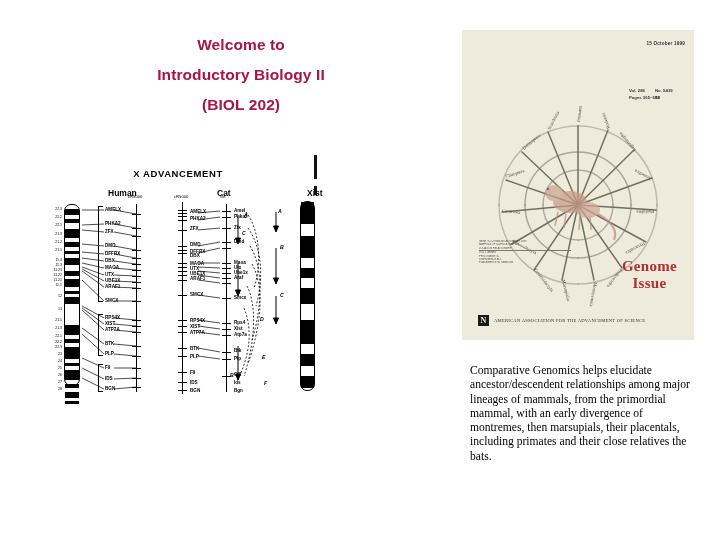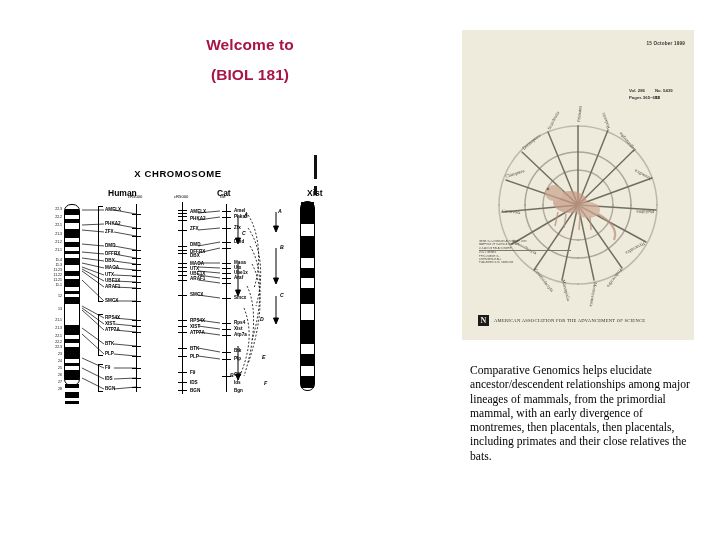--- a/index.html
+++ b/index.html
@@ -12,21 +12,21 @@
   }
   #slide {
     position: relative;
     width: 720px; height: 540px;
     background: #ffffff;
   }
 
   
   #title-block {
     position: absolute;
-    left: 60px; top: 30px;
+    left: 51px; top: 30px;
     width: 380px;
     text-align: center;
   }
   #title-block .tline {
     color: #A81447;
     font-weight: bold;
     font-size: 15.5px;
     line-height: 30px;
     letter-spacing: 0.1px;
     white-space: nowrap;
@@ -235,26 +235,27 @@
     color: #000;
   }
 </style>
 </head>
 <body>
 
 <div id="slide">
 
   <div id="title-block">
     <div class="tline">Welcome to</div>
-    <div class="tline">(BIOL 181)</div>
+    <div class="tline">Introductory Biology II</div>
+    <div class="tline">(BIOL 202)</div>
   </div>
 
   <div id="figure">
 
-    <div id="fig-title">X CHROMOSOME</div>
+    <div id="fig-title">X ADVANCEMENT</div>
 
     <div class="col-head" id="head-human">Human</div>
     <div class="col-head" id="head-cat">Cat</div>
     <div class="col-head" id="head-mouse">Xist</div>
 
     <svg id="fig-svg" width="300" height="255">
       <g stroke="#000" stroke-width="0.7" fill="none">
 
         <line x1="34" y1="42" x2="56" y2="42"></line>
         <line x1="34" y1="57" x2="56" y2="56"></line>
@@ -631,22 +632,26 @@
     <div id="citation-block">
       <div>GENETIC COMMUNICATION MAP 1999</div>
       <div>MAPPING  OF  SCIENCE  MAP      390</div>
       <div style="border-bottom:0.4px solid #7a7a6a;">LOCATION  RELATIONSHIP</div>
       <div>VOL 1  GENES</div>
       <div>PHYLOGENETIC</div>
       <div>DIVERGENCE  ALL</div>
       <div>PLACEMENTS                    M. SIMMONS</div>
     </div>
 
+    <div id="genome-issue">
+      <div>Genome</div>
+      <div>Issue</div>
+    </div>
 
     <div id="aaas">
       <div id="aaas-logo">N</div>
       <div id="aaas-text">AMERICAN ASSOCIATION FOR THE ADVANCEMENT OF SCIENCE</div>
     </div>
   </div>
 
-  <div id="caption">Comparative Genomics helps elucidate ancestor/descendent relationships among major lineages of mammals, from the primordial mammal, with an early divergence of montremes, then placentals, then placentals, including primates and their close relatives the bats.</div>
+  <div id="caption">Comparative Genomics helps elucidate ancestor/descendent relationships among major lineages of mammals, from the primordial mammal, with an early divergence of montremes, then marsupials, their placentals, including primates and their close relatives the bats.</div>
 
 </div>
 
 </body></html>

